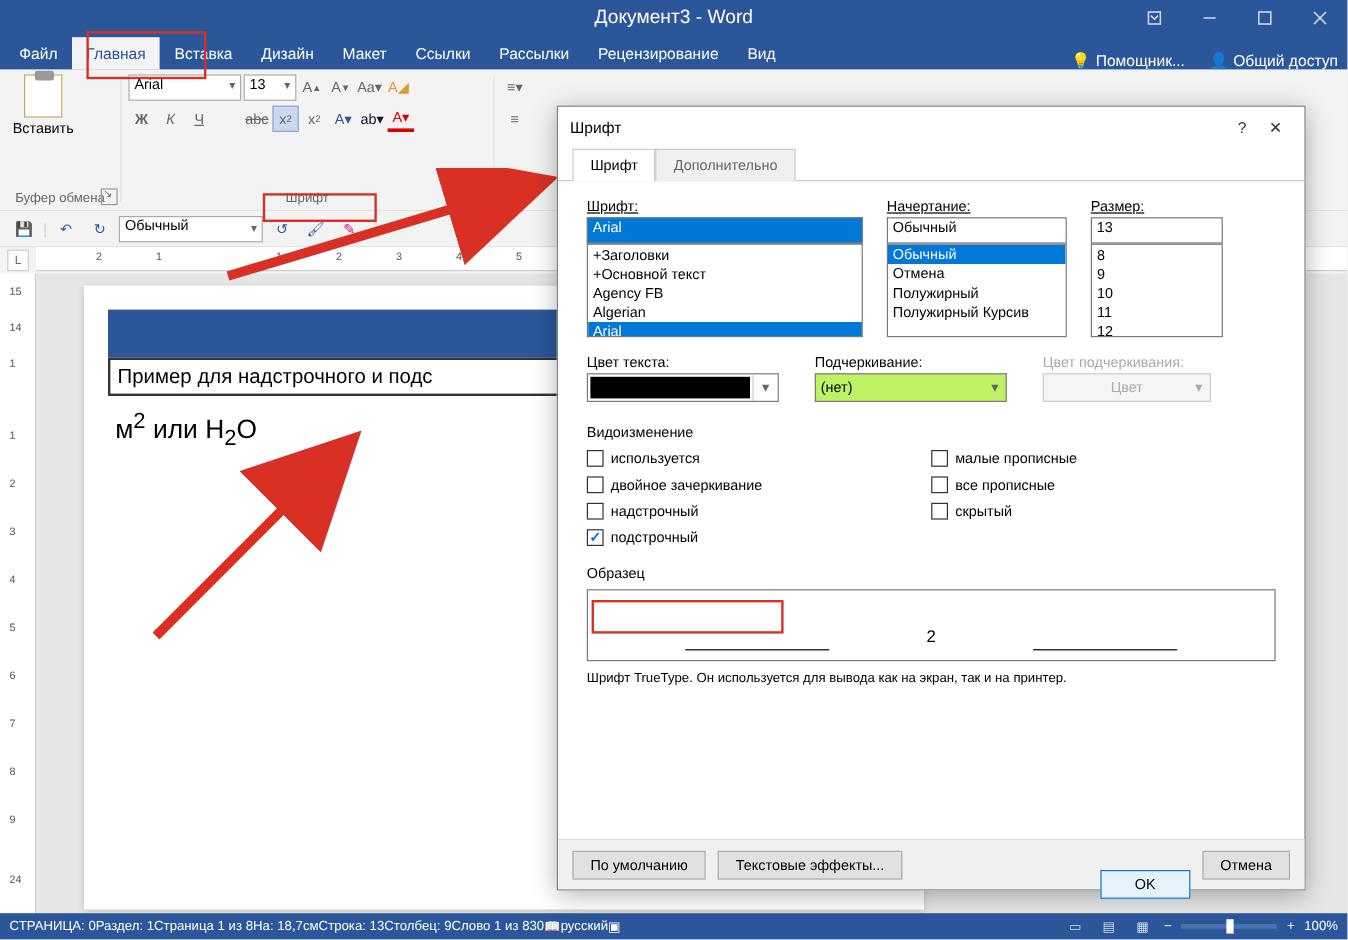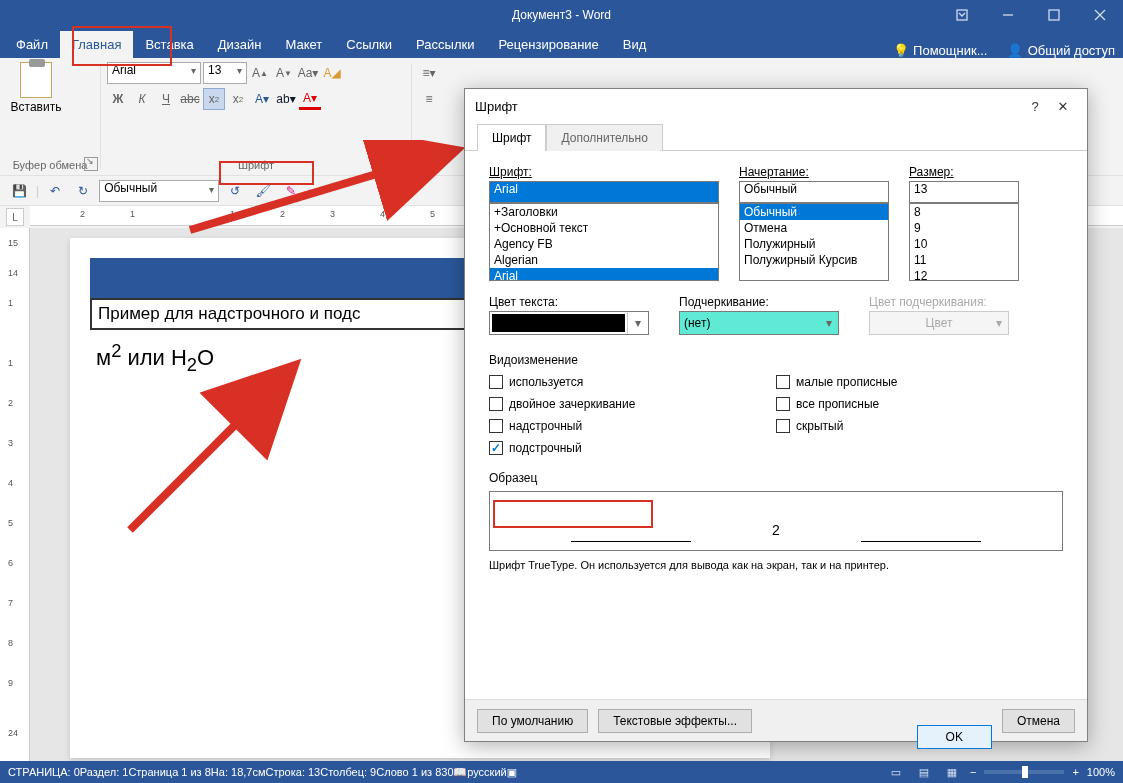--- a/index.html
+++ b/index.html
@@ -1,20 +1,20 @@
 <!DOCTYPE html>
 <html><head>
 <meta charset="utf-8">
 <style>
 * { box-sizing: border-box; margin: 0; padding: 0; font-family: 'Segoe UI', Tahoma, sans-serif; }
 body { width: 1123px; height: 783px; background: #f3f3f3; overflow: hidden; position: relative; font-size: 12px; }
 
 
 .titlebar { height: 30px; background: #2b579a; display: flex; align-items: center; color: #fff; position: relative; }
-.titlebar-center { position: absolute; left: 50%; transform: translateX(-50%); font-size: 12px; }
+.titlebar-center { position: absolute; left: 50%; transform: translateX(-50%); font-size: 16px; }
 .titlebar-right { margin-left: auto; display: flex; align-items: center; }
 .titlebar-btn { width: 46px; height: 30px; display: flex; align-items: center; justify-content: center; color: #cfdbee; cursor: pointer; }
 .titlebar-btn svg { width: 12px; height: 12px; }
 .sysicon { fill: none; stroke: #cfdbee; stroke-width: 1.3; }
 
 
 .ribbon-tabs { height: 28px; background: #2b579a; display: flex; align-items: flex-end; padding-left: 4px; color: #fff; }
 .ribbon-tab { padding: 6px 12px; font-size: 13px; cursor: pointer; }
 .ribbon-tab.active { background: #f3f3f3; color: #2b579a; }
 .ribbon-right { margin-left: auto; display: flex; align-items: center; padding-right: 8px; color:#fff; font-size:13px;}
@@ -87,21 +87,21 @@
 .field-label u{text-decoration:underline;}
 .combo-input{height:22px;border:1px solid #7a7a7a;background:#fff;padding:0 4px;font-size:12px;}
 .combo-input.sel{background:#0078d7;color:#fff;}
 .listbox{border:1px solid #7a7a7a;height:78px;overflow-y:scroll;font-size:12px;}
 .listbox div{padding:1px 4px;cursor:pointer;}
 .listbox div.sel{background:#0078d7;color:#fff;}
 .color-row{display:flex;gap:30px;margin-top:14px;align-items:flex-end;}
 .color-combo{width:160px;height:24px;border:1px solid #7a7a7a;background:#fff;position:relative;cursor:pointer;display:flex;}
 .color-swatch{flex:1;background:#000;margin:2px;}
 .color-combo::after{content:'▾';width:20px;display:flex;align-items:center;justify-content:center;border-left:1px solid #ccc;color:#666;}
-.underline-combo{width:160px;height:24px;border:1px solid #7a7a7a;background:#5eead4;padding:0 4px;cursor:pointer;position:relative;font-size:12px;display:flex;align-items:center;}
+.underline-combo{width:160px;height:24px;border:1px solid #7a7a7a;background:#bef264;padding:0 4px;cursor:pointer;position:relative;font-size:12px;display:flex;align-items:center;}
 .underline-combo::after{content:'▾';position:absolute;right:6px;color:#666;}
 .disabled-label{color:#aaa;}
 .auto-combo{width:140px;height:24px;border:1px solid #ccc;background:#f5f5f5;color:#aaa;display:flex;align-items:center;justify-content:center;position:relative;font-size:12px;}
 .auto-combo::after{content:'▾';position:absolute;right:6px;}
 .effects{margin-top:18px;}
 .effects-title{font-size:12px;margin-bottom:8px;}
 .effects-cols{display:flex;}
 .effects-col{flex:1;display:flex;flex-direction:column;gap:8px;}
 .chk{display:flex;align-items:center;gap:6px;font-size:12px;cursor:pointer;}
 .chk-box{width:14px;height:14px;border:1px solid #333;display:flex;align-items:center;justify-content:center;}
@@ -184,21 +184,21 @@
       <div class="font-combo" style="width:44px;">13</div>
       <div class="mini-btn">A<sup style="font-size:8px;">▲</sup></div>
       <div class="mini-btn">A<sup style="font-size:8px;">▼</sup></div>
       <div class="mini-btn">Aa▾</div>
       <div class="mini-btn" style="color:#d93;">A◢</div>
     </div>
     <div class="font-row">
       <div class="mini-btn" style="font-weight:bold;">Ж</div>
       <div class="mini-btn" style="font-style:italic;">К</div>
       <div class="mini-btn" style="text-decoration:underline;">Ч</div>
-      <div class="mini-btn" style="text-decoration:line-through;">abc</div>
+      <div class="mini-btn" style="text-decoration:line-through;margin-left:24px;">abc</div>
       <div class="mini-btn sub">x<sub style="font-size:8px;">2</sub></div>
       <div class="mini-btn">x<sup style="font-size:8px;">2</sup></div>
       <div class="mini-btn" style="color:#2b579a;">A▾</div>
       <div class="mini-btn" style="color:#0f172a;">ab▾</div>
       <div class="mini-btn" style="color:#d00;border-bottom:3px solid #d00;">A▾</div>
     </div>
     <div class="ribbon-group-label">Шрифт</div>
     <div class="launcher"></div>
   </div>
   <div class="group-sep"></div>

